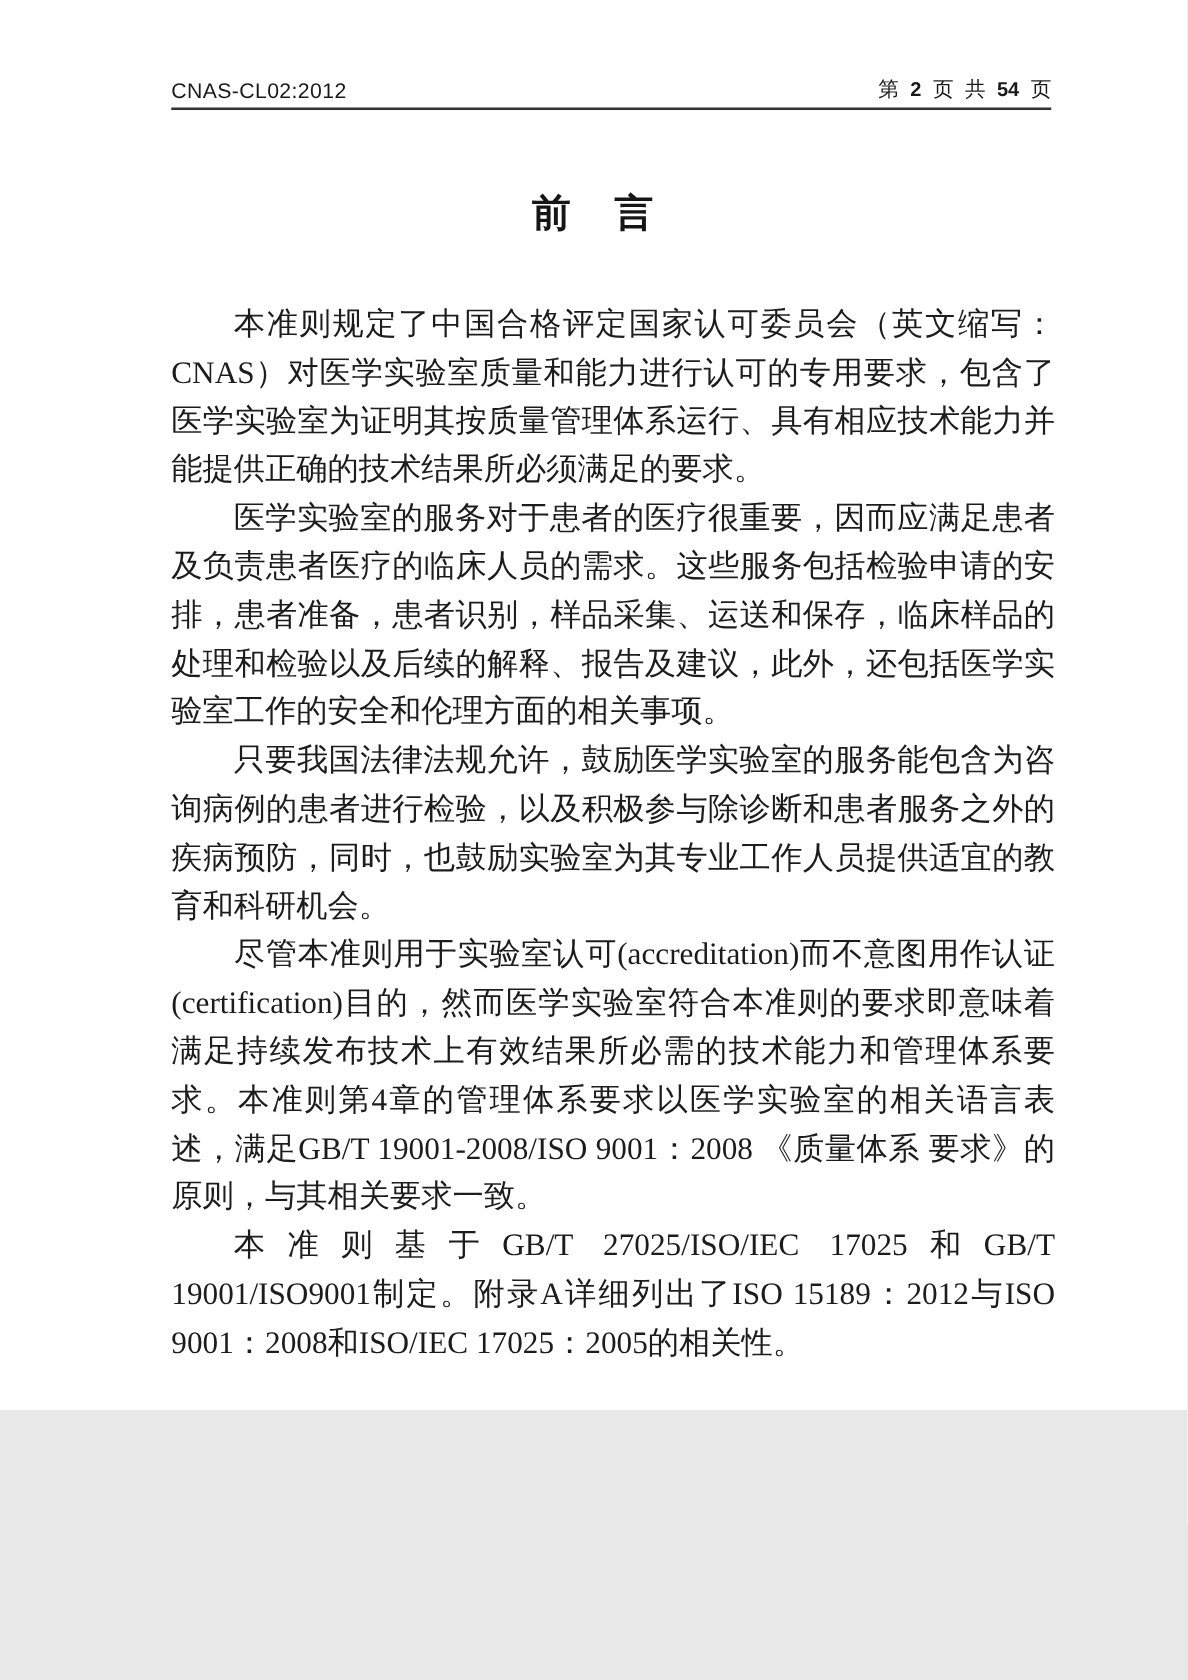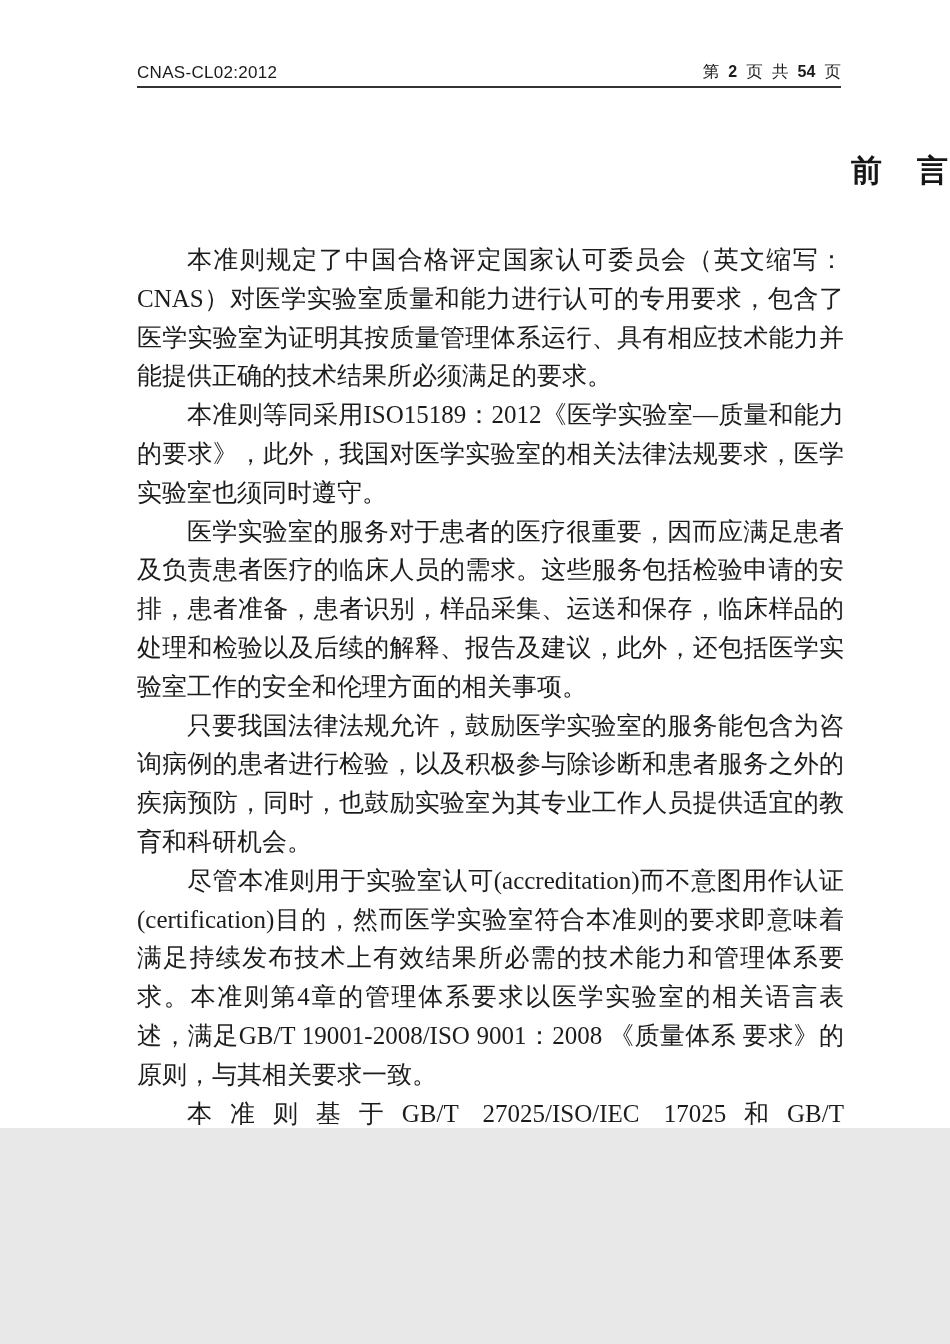--- a/index.html
+++ b/index.html
@@ -49,21 +49,21 @@
     top: 86px;
     height: 2px;
     background: #333333;
   }
   
   .doc-title {
     position: absolute;
     left: 0;
     top: 150px;
     width: 100%;
-    text-align: right;
+    text-align: center;
     font-family: "Liberation Sans", "DejaVu Sans", sans-serif;
     font-weight: bold;
     font-size: 31px;
     letter-spacing: 2px;
     color: #161616;
   }
   
   .content {
     position: absolute;
     left: 137px;
@@ -114,21 +114,20 @@
       <span class="num">54</span>
       <span>页</span>
     </span>
   </div>
   <div class="header-rule"></div>
 
   <div class="doc-title">前　言</div>
 
   <div class="content">
     <p>本准则规定了中国合格评定国家认可委员会（英文缩写：CNAS）对医学实验室质量和能力进行认可的专用要求，包含了医学实验室为证明其按质量管理体系运行、具有相应技术能力并能提供正确的技术结果所必须满足的要求。</p>
-    <p>本准则等同采用ISO15189：2012《医学实验室—质量和能力的要求》，此外，我国对医学实验室的相关法律法规要求，医学实验室也须同时遵守。</p>
     <p>医学实验室的服务对于患者的医疗很重要，因而应满足患者及负责患者医疗的临床人员的需求。这些服务包括检验申请的安排，患者准备，患者识别，样品采集、运送和保存，临床样品的处理和检验以及后续的解释、报告及建议，此外，还包括医学实验室工作的安全和伦理方面的相关事项。</p>
     <p>只要我国法律法规允许，鼓励医学实验室的服务能包含为咨询病例的患者进行检验，以及积极参与除诊断和患者服务之外的疾病预防，同时，也鼓励实验室为其专业工作人员提供适宜的教育和科研机会。</p>
     <p>尽管本准则用于实验室认可(accreditation)而不意图用作认证(certification)目的，然而医学实验室符合本准则的要求即意味着满足持续发布技术上有效结果所必需的技术能力和管理体系要求。本准则第4章的管理体系要求以医学实验室的相关语言表述，满足GB/T 19001-2008/ISO 9001：2008 《质量体系 要求》的原则，与其相关要求一致。</p>
     <p>本准则基于GB/T 27025/ISO/IEC 17025和GB/T 19001/ISO9001制定。附录A详细列出了ISO 15189：2012与ISO 9001：2008和ISO/IEC 17025：2005的相关性。</p>
   </div>
 
   <div class="footer-rule"></div>
   <div class="footer-row">
     <span>2013 年 11 月 22 日发布</span>
     <span>2023 年 11 月 01 日实施</span>

